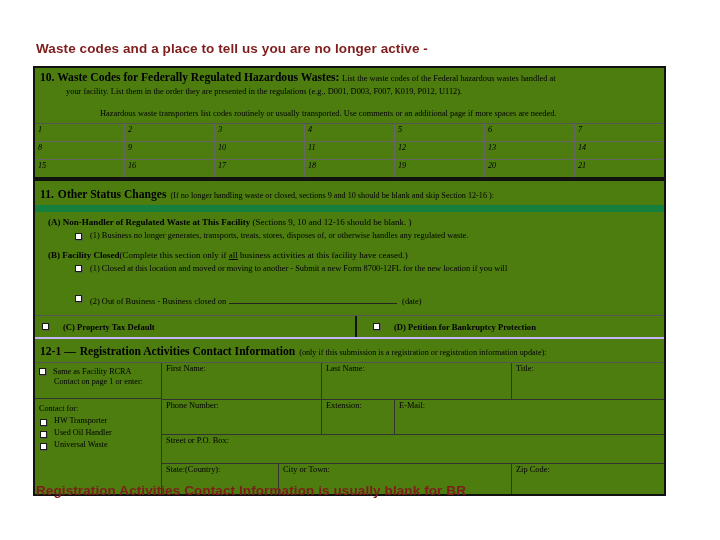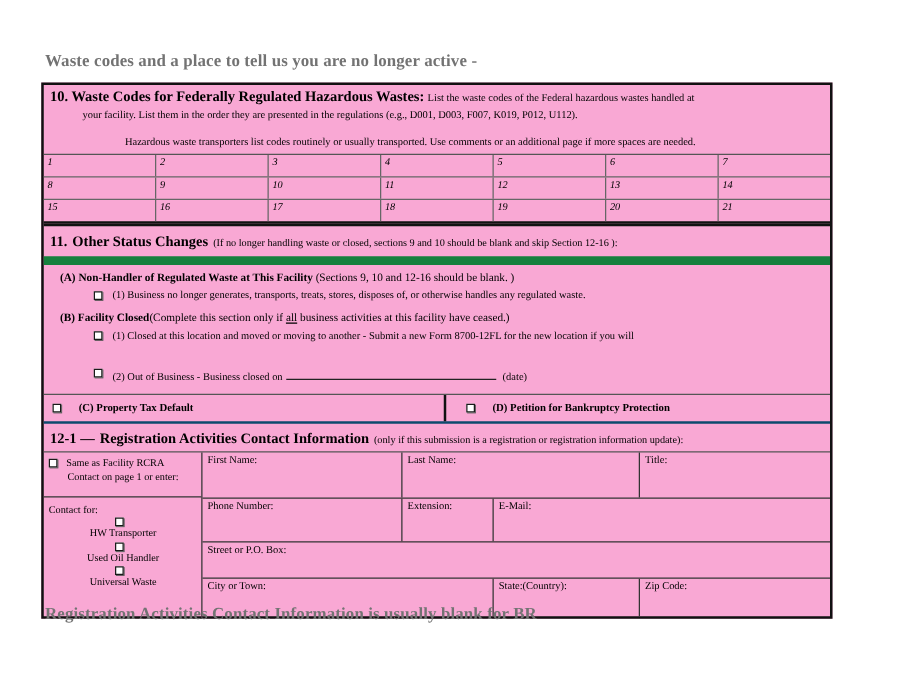--- a/index.html
+++ b/index.html
@@ -13,39 +13,39 @@
     overflow: hidden;
     font-family: "Liberation Serif", serif;
     color: #000000;
     position: relative;
   }
 
   
   .caption {
     position: absolute;
     left: 36px;
-    font-family: Liberation Serif, serif;
+    font-family: Liberation Sans, sans-serif;
     font-weight: bold;
     font-size: 13.5px;
-    color: #737373;
+    color: #7f1d1d;
     letter-spacing: 0.1px;
     white-space: nowrap;
   }
   .caption-top { top: 41px; }
   .caption-bottom { top: 483px; }
 
   
   .form {
     position: absolute;
     left: 33px;
     top: 66px;
     width: 633px;
     border: 2px solid #111111;
     box-sizing: border-box;
-    background: #f9a8d4;
+    background: #4d7c0f;
   }
 
   .blk { border-bottom: 2px solid #111111; }
   .blk:last-child { border-bottom: none; }
 
   
   .s10-head {
     padding: 3px 6px 4px 5px;
     line-height: 1.28;
     border-bottom: 1px solid #555555;
@@ -143,21 +143,21 @@
     display: inline-block;
     width: 168px;
     border-bottom: 1px solid #222222;
     height: 9px;
     margin: 0 5px 0 3px;
   }
 
   
   .cd-row {
     display: flex;
-    border-bottom: 2px solid #0c4a6e;
+    border-bottom: 2px solid #c4b5fd;
     height: 21px;
   }
   .cd-cell {
     display: flex;
     align-items: center;
     font-size: 8.6px;
     box-sizing: border-box;
     padding-left: 7px;
   }
   .cd-cell.left {
@@ -210,26 +210,25 @@
     padding: 5px 4px 3px 4px;
     height: 70px;
     box-sizing: border-box;
   }
   .cl-bot .hdr {
     font-size: 8.2px;
     margin-bottom: 2px;
   }
   .cl-opt {
     display: flex;
-    align-items: center;
+    align-items: flex-end;
     font-size: 8.2px;
     line-height: 1.35;
     margin-bottom: 1px;
     padding-left: 1px;
-    flex-direction: column;
   }
   .cl-opt .chk { margin-right: 7px; margin-top: 0; }
 
   .contact-right {
     flex: 1 1 auto;
     display: flex;
     flex-direction: column;
   }
   .cr-row {
     display: flex;
@@ -396,22 +395,22 @@
         </div>
         <div class="cr-row h-ph">
           <div class="cr-cell w-phone">Phone Number:</div>
           <div class="cr-cell w-ext">Extension:</div>
           <div class="cr-cell w-email">E-Mail:</div>
         </div>
         <div class="cr-row h-st">
           <div class="cr-cell w-street">Street or P.O. Box:</div>
         </div>
         <div class="cr-row h-ct">
+          <div class="cr-cell w-state">State:(Country):</div>
           <div class="cr-cell w-city">City or Town:</div>
-          <div class="cr-cell w-state">State:(Country):</div>
           <div class="cr-cell w-zip">Zip Code:</div>
         </div>
       </div>
     </div>
   </div>
 
 </div>
 
 <div class="caption caption-bottom">Registration Activities Contact Information is usually blank for BR</div>
 

